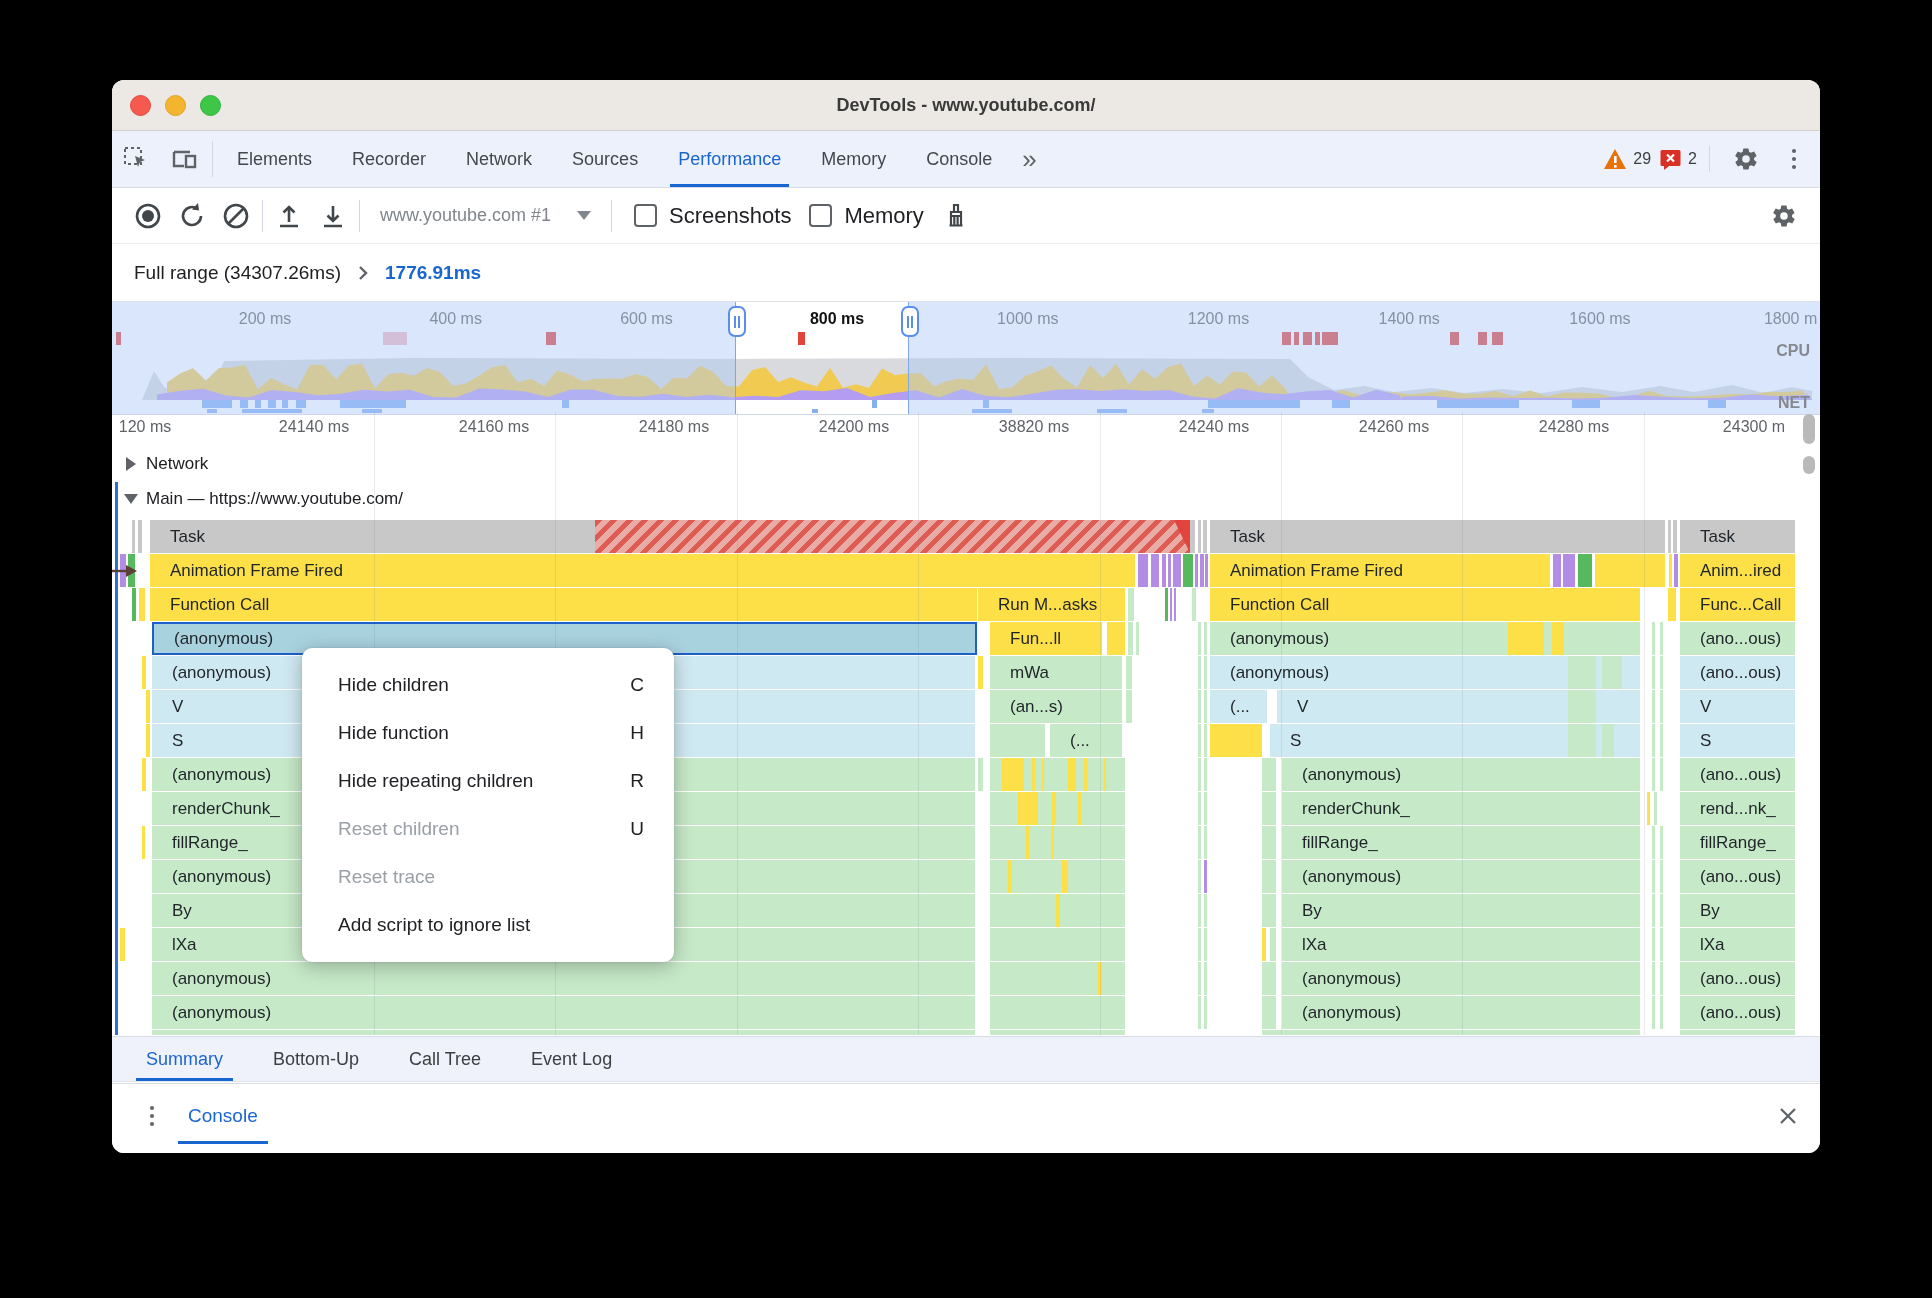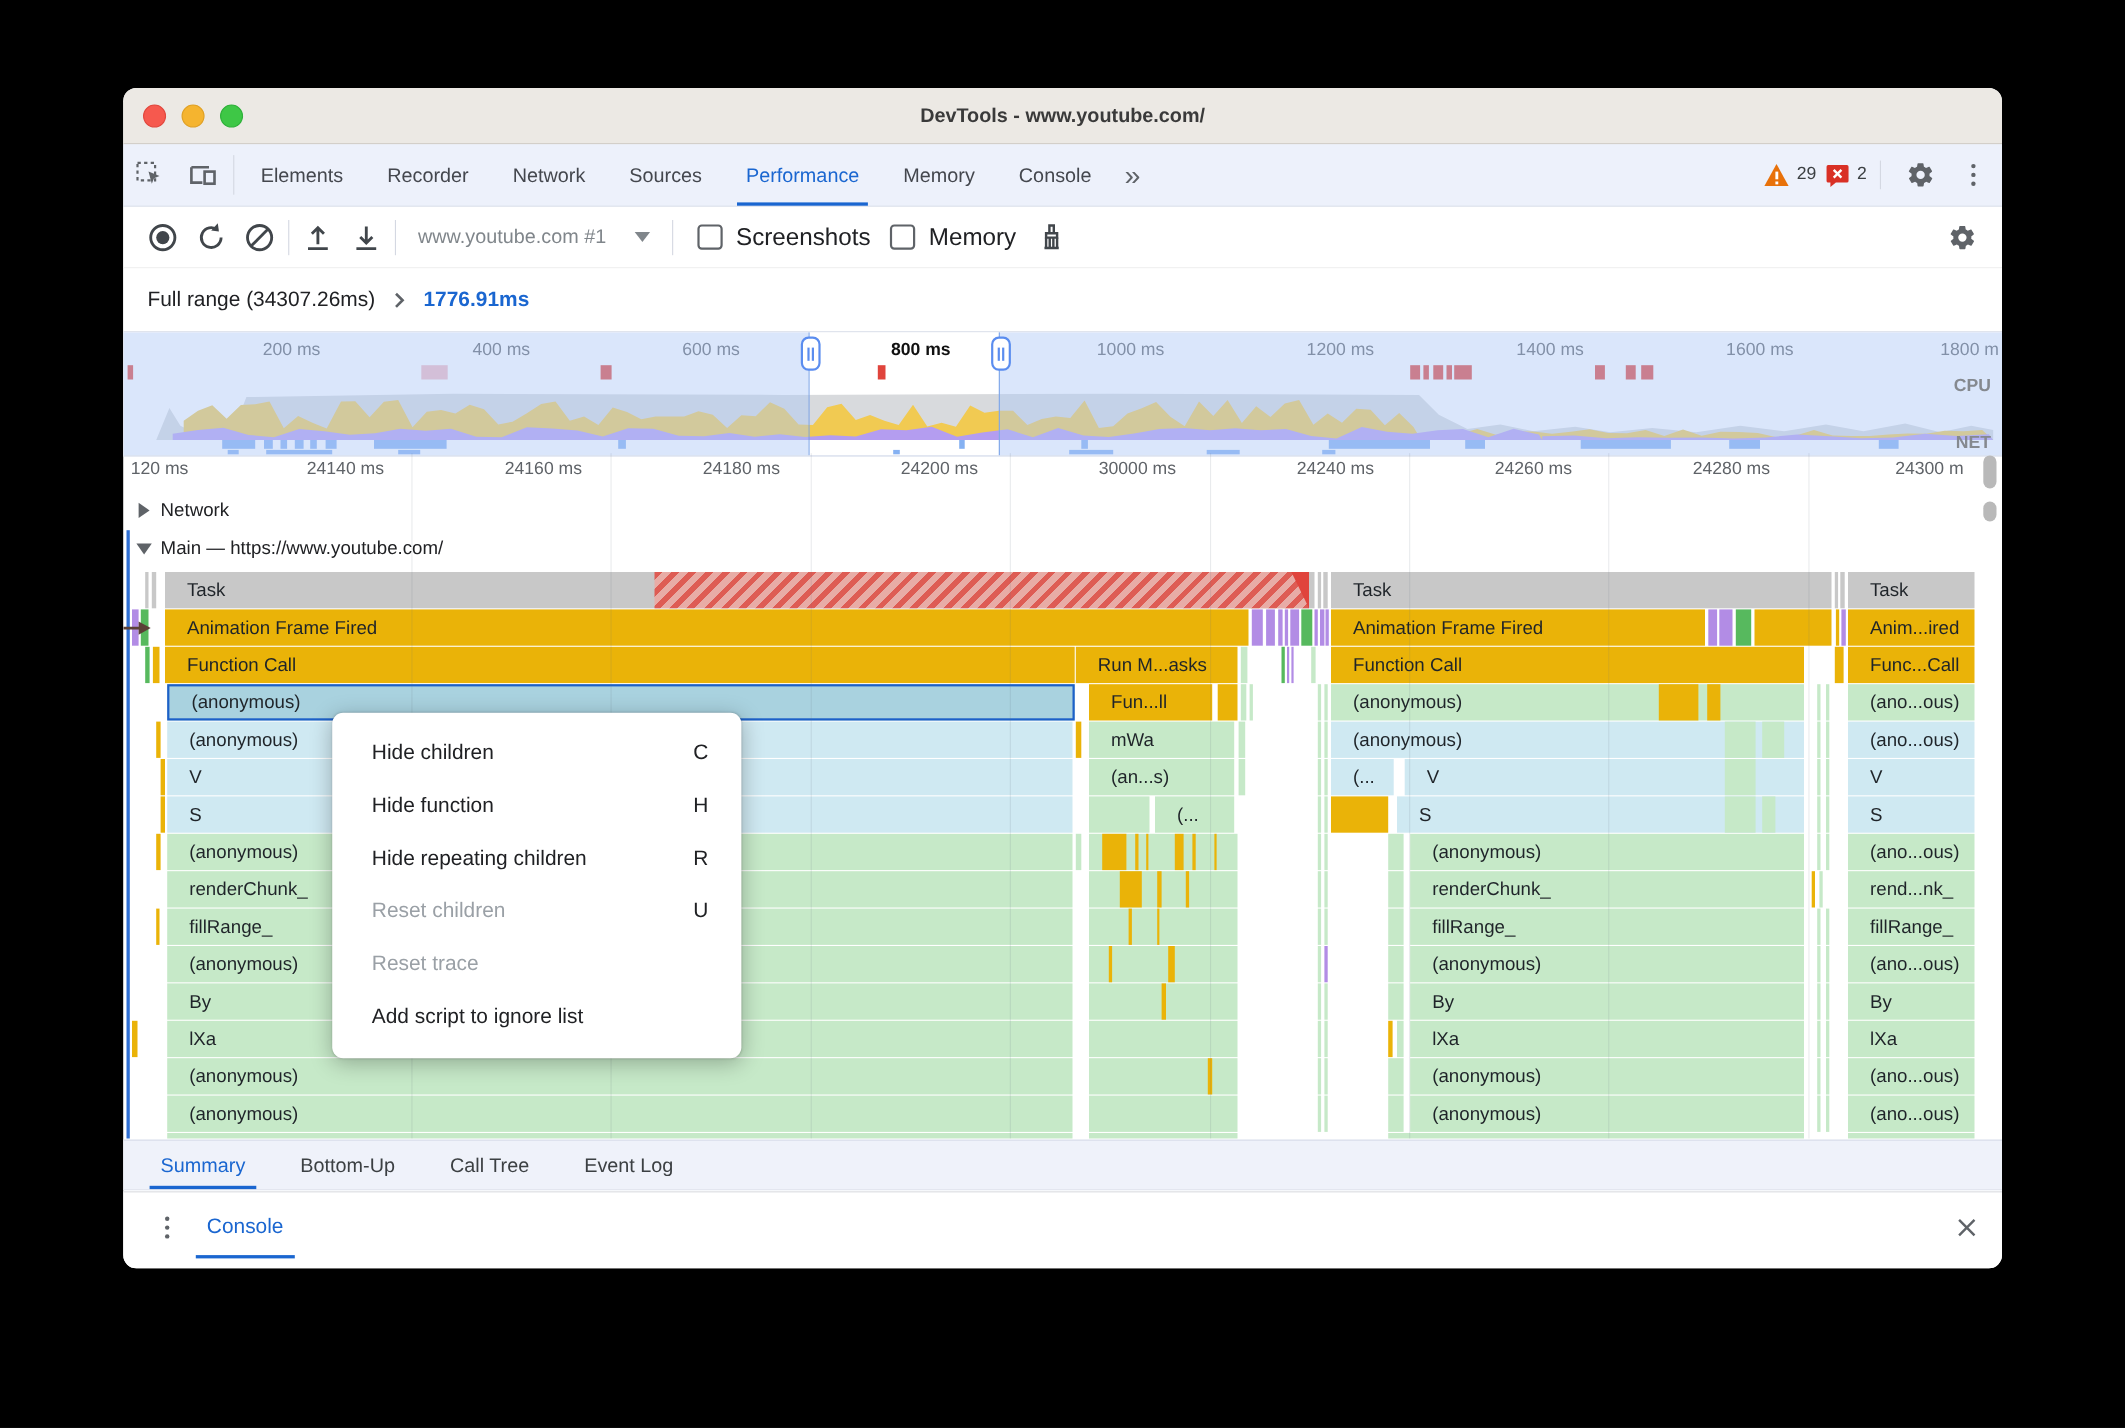--- a/index.html
+++ b/index.html
@@ -55,21 +55,21 @@
   .net-bar{position:absolute;background:#85b1f2;}
   
   .flame-ruler-tick{position:absolute;top:338px;transform:translateX(-50%);font-size:16px;color:#5f6368;white-space:nowrap;z-index:2;}
   .gridline{position:absolute;width:1px;background:rgba(100,110,130,.14);z-index:3;pointer-events:none;}
   .trackrow{position:absolute;left:0;width:100%;height:33px;display:flex;align-items:center;font-size:17px;color:#202124;z-index:1;}
   .tri-right{width:0;height:0;border-top:7px solid transparent;border-bottom:7px solid transparent;border-left:10px solid #5f6368;margin:0 10px 0 14px;}
   .tri-down{width:0;height:0;border-left:7px solid transparent;border-right:7px solid transparent;border-top:10px solid #5f6368;margin:0 8px 0 12px;}
   .track-accent{position:absolute;left:3px;top:402px;width:3px;height:553px;background:#2f6fd3;z-index:2;}
   .seg{position:absolute;box-sizing:border-box;overflow:hidden;white-space:nowrap;z-index:1;}
   .seg span{font-size:17px;color:#1f2429;line-height:33px;padding-left:20px;}
-  .sg-ye{background:#eab308;}
+  .sg-ye{background:#fde047;}
   .sg-gn{background:#c6e9c8;}
   .sg-cy{background:#cfe9f2;}
   .sg-gy{background:#c8c8c8;}
   .sg-pu{background:#b28ce5;}
   .sg-gr{background:#57b95e;}
   .sg-sel{background:#a9d2df;border:2px solid #1d60c8;z-index:2;}
   .sg-sel span{line-height:29px;}
   .sg-hatch{background:repeating-linear-gradient(135deg,#de5c54 0 5px,#e8aca6 5px 11px);z-index:2;}
   .hatch-tri{position:absolute;right:0;top:0;width:0;height:0;border-left:16px solid transparent;border-top:33px solid #e0443c;}
   .aff-arrow{position:absolute;z-index:3;}
@@ -320,21 +320,21 @@
       </div>
   </div>
 
   <div id="flame-layer" style="position:absolute;left:0;top:0;width:1708px;height:956px;pointer-events:none;">
     <div id="ruler-ticks">
         <div class="flame-ruler-tick" style="left: 33px;">120 ms</div>
         <div class="flame-ruler-tick" style="left: 202px;">24140 ms</div>
         <div class="flame-ruler-tick" style="left: 382px;">24160 ms</div>
         <div class="flame-ruler-tick" style="left: 562px;">24180 ms</div>
         <div class="flame-ruler-tick" style="left: 742px;">24200 ms</div>
-        <div class="flame-ruler-tick" style="left: 922px;">30000 ms</div>
+        <div class="flame-ruler-tick" style="left: 922px;">38820 ms</div>
         <div class="flame-ruler-tick" style="left: 1102px; text-align: center;">24240 ms</div>
         <div class="flame-ruler-tick" style="left: 1282px;">24260 ms</div>
         <div class="flame-ruler-tick" style="left: 1462px;">24280 ms</div>
         <div class="flame-ruler-tick" style="left: 1642px;">24300 m</div>
       </div>
     <div id="gridlines">
         <div class="gridline" style="left: 262px; top: 332px; height: 623px;"></div>
         <div class="gridline" style="left: 443.4px; top: 332px; height: 623px;"></div>
         <div class="gridline" style="left: 624.8px; top: 332px; height: 623px;"></div>
         <div class="gridline" style="left: 806.2px; top: 332px; height: 623px;"></div>

